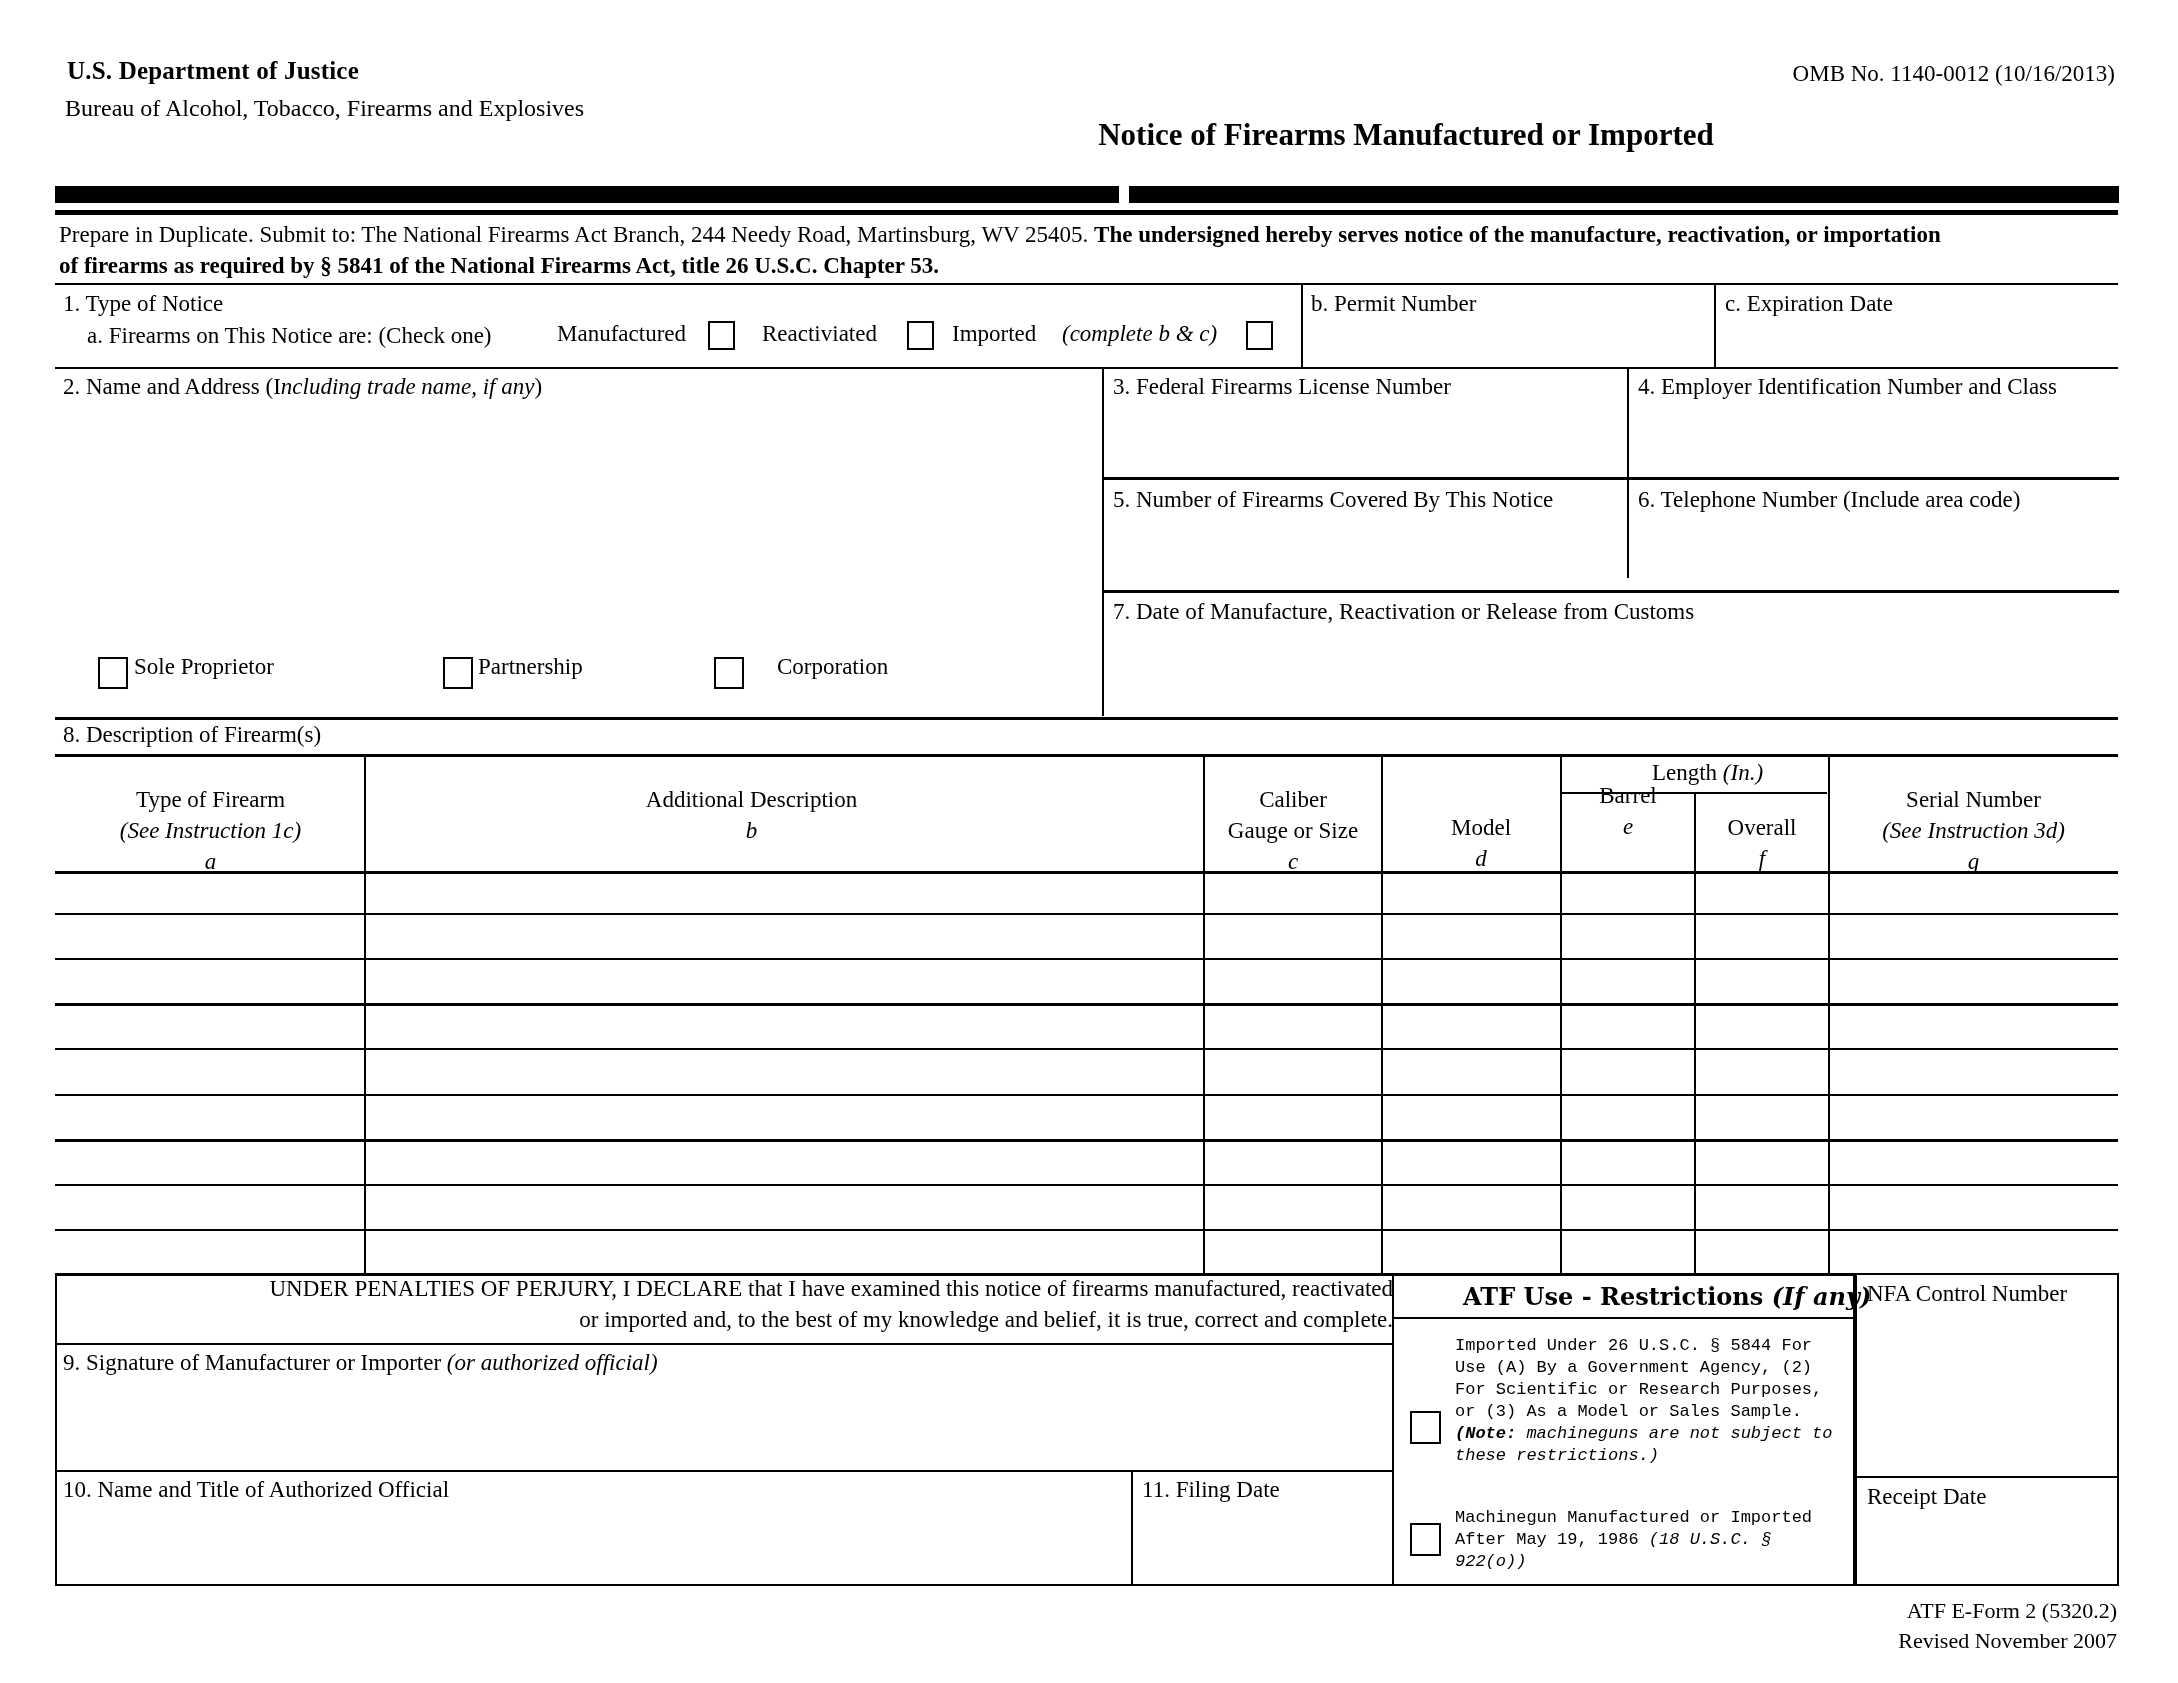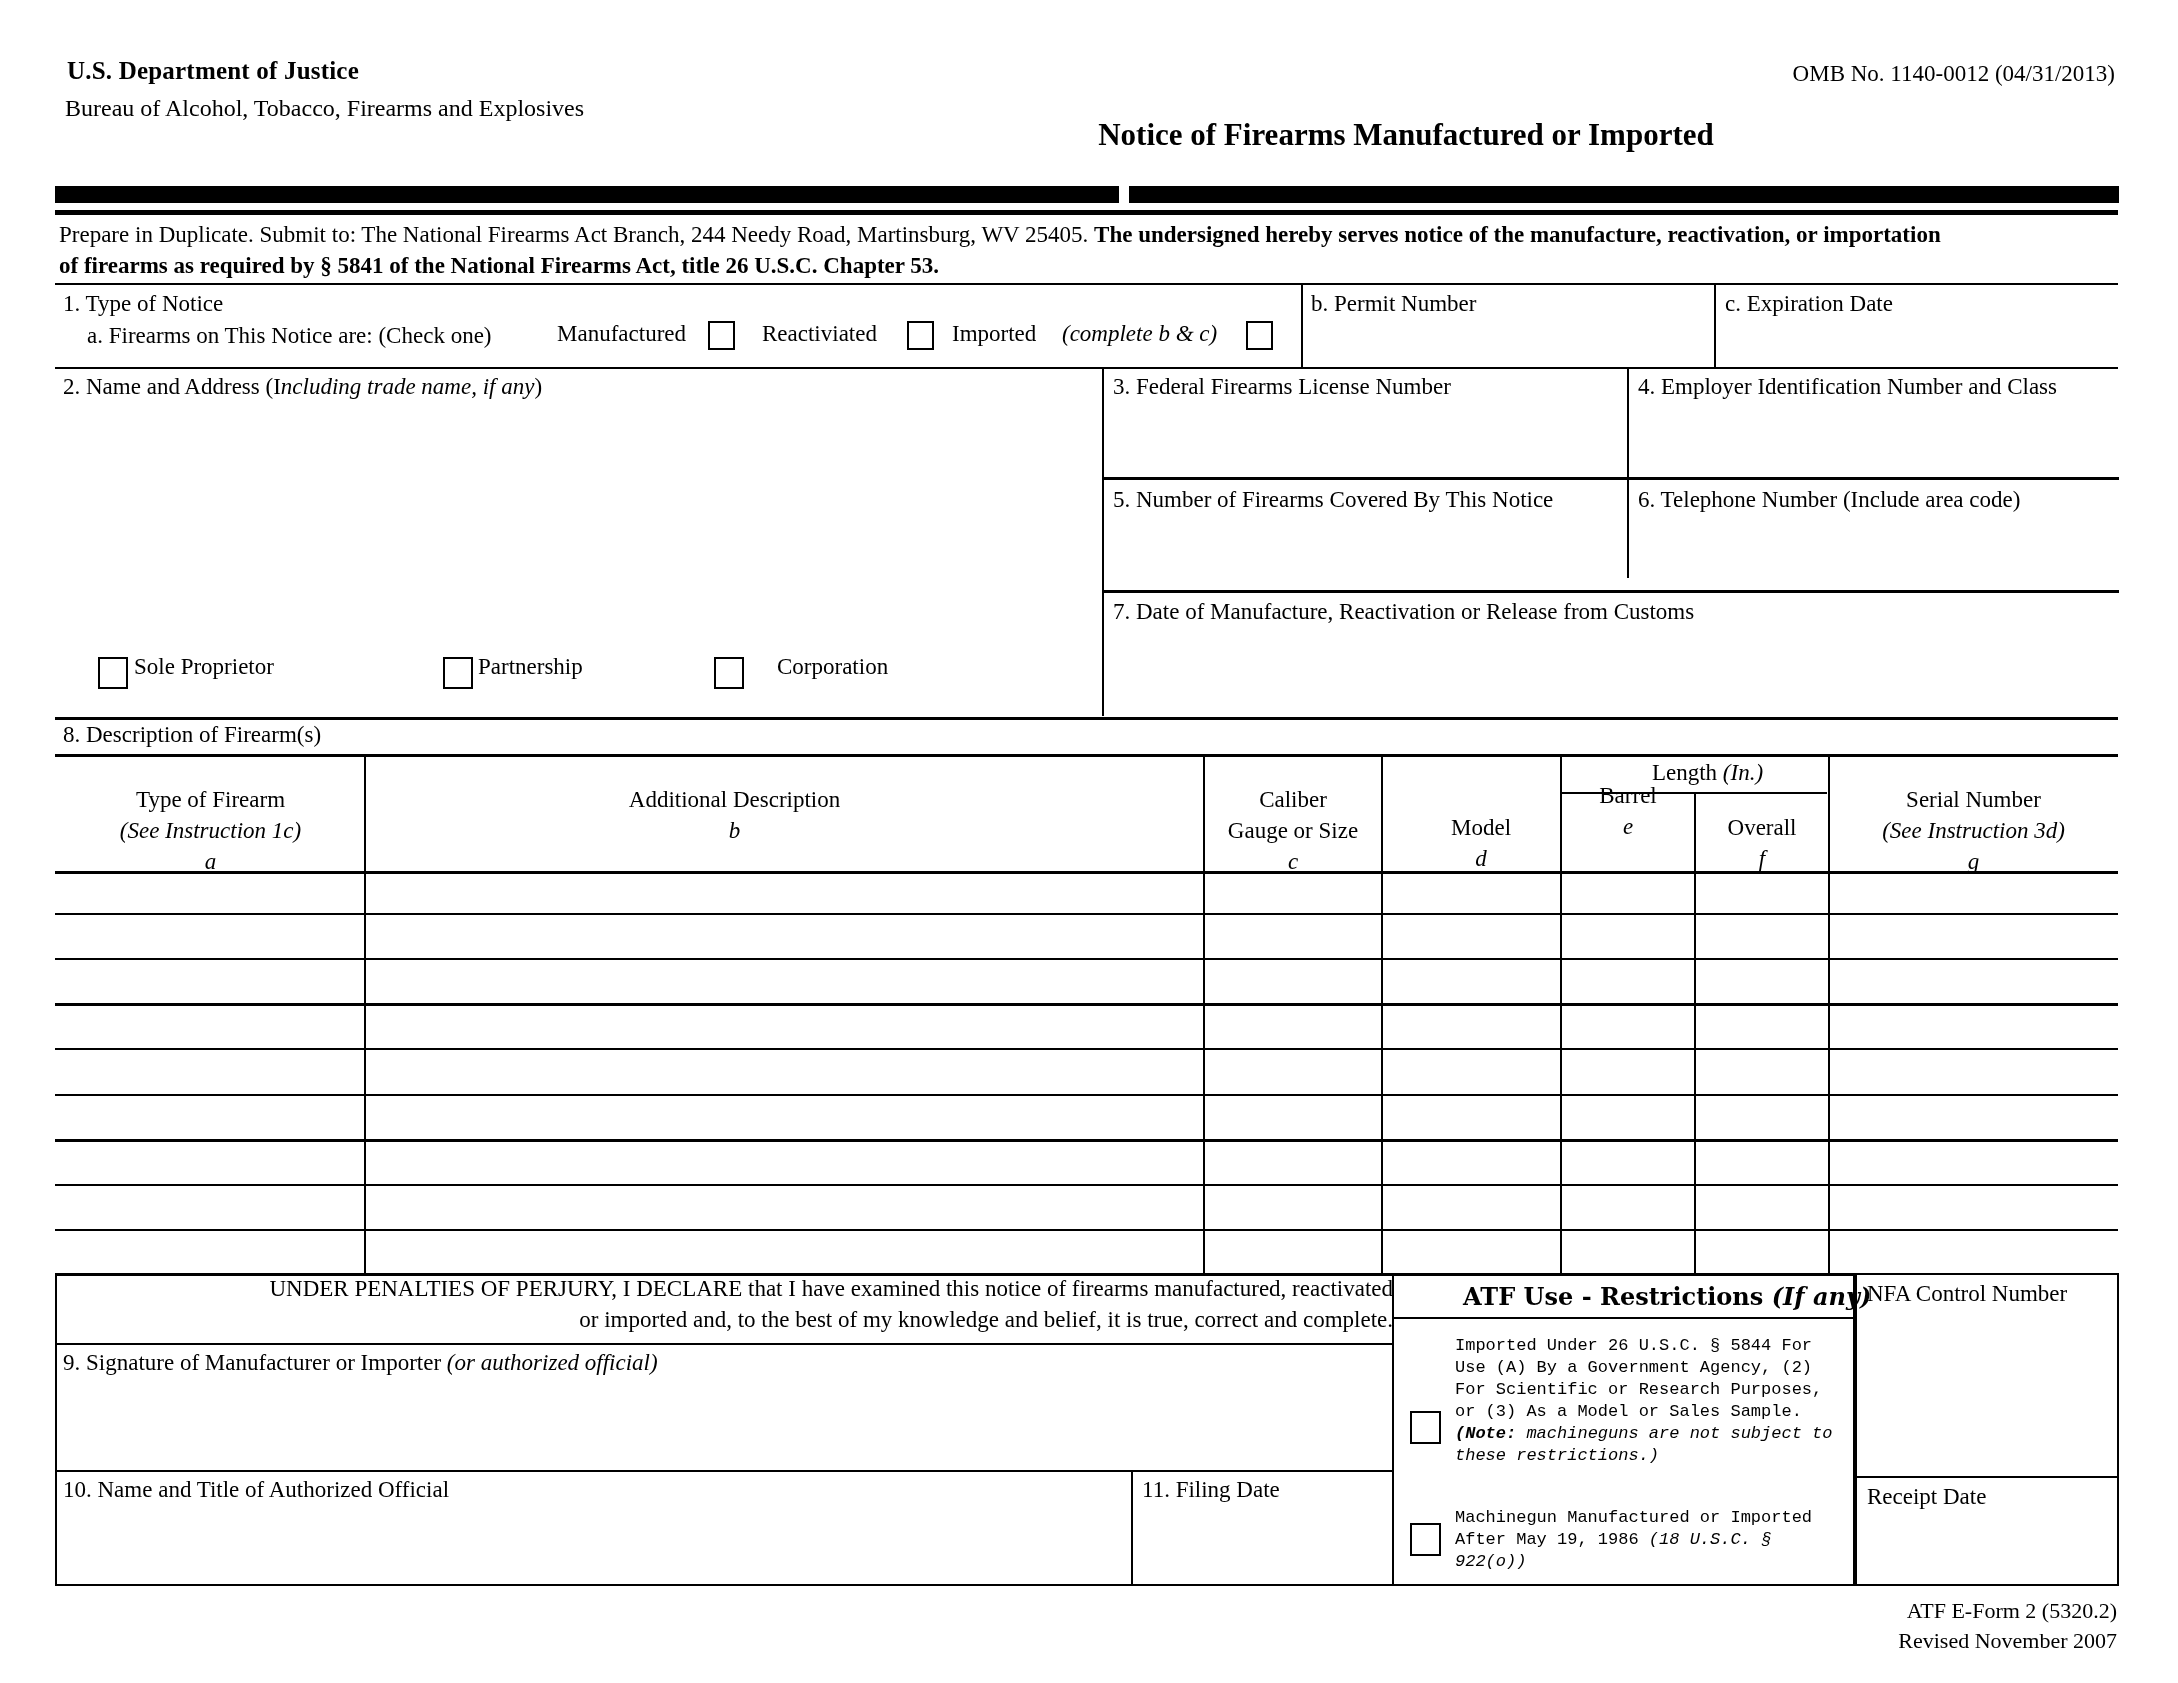--- a/index.html
+++ b/index.html
@@ -60,21 +60,21 @@
 
   .footer{position:absolute;right:61px;font-size:22px;text-align:right;line-height:1.36;}
 </style>
 </head>
 <body>
 
 <div class="page">
 
   <div class="hdr-dept">U.S. Department of Justice</div>
   <div class="hdr-bureau">Bureau of Alcohol, Tobacco, Firearms and Explosives</div>
-  <div class="hdr-omb">OMB No. 1140-0012  (04/31/2013)</div>
+  <div class="hdr-omb">OMB No. 1140-0012  (10/16/2013)</div>
   <div class="hdr-title">Notice of Firearms Manufactured or Imported</div>
 
   <div class="bar bar-l"></div>
   <div class="bar bar-r"></div>
   <div class="bar bar-thin"></div>
 
   <div class="instr">
     <span>Prepare in Duplicate.  Submit to: The National Firearms Act Branch, 244 Needy Road, Martinsburg, WV 25405.  </span><b>The undersigned hereby serves notice of the manufacture, reactivation, or importation</b><br>
     <b>of firearms as required by § 5841 of the National Firearms Act, title 26 U.S.C. Chapter 53.</b>
   </div>
@@ -140,21 +140,21 @@
     <span class="it">(In.)</span>
   </div>
   <div class="ln-h" style="left:1562px;top:792px;width:265px;"></div>
 
   <div class="tbl-hdr-cell" style="left:57px;top:784px;width:307px;">
     <div>Type of Firearm</div>
     <div class="it">(See Instruction 1c)</div>
     <div class="it">a</div>
   </div>
 
-  <div class="tbl-hdr-cell" style="left:366px;top:784px;width:737px;">
+  <div class="tbl-hdr-cell" style="left:383px;top:784px;width:737px;">
     <div>Additional Description</div>
     <div class="it">b</div>
   </div>
 
   <div class="tbl-hdr-cell" style="left:1205px;top:784px;width:176px;">
     <div>Caliber</div>
     <div>Gauge or Size</div>
     <div class="it">c</div>
   </div>
 

